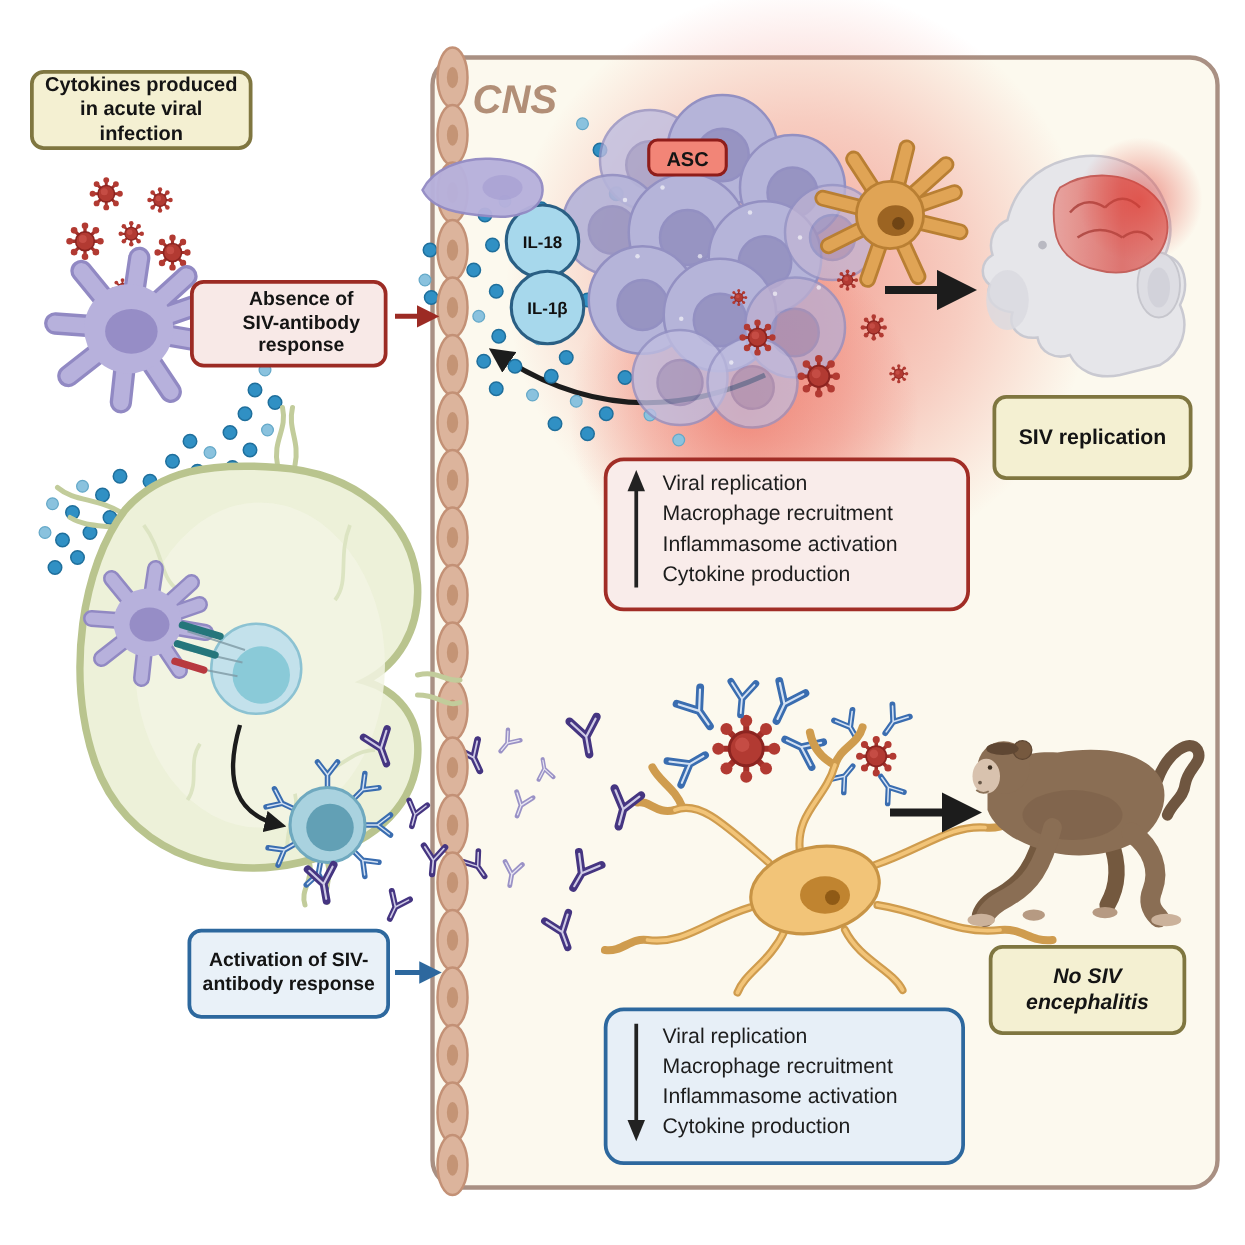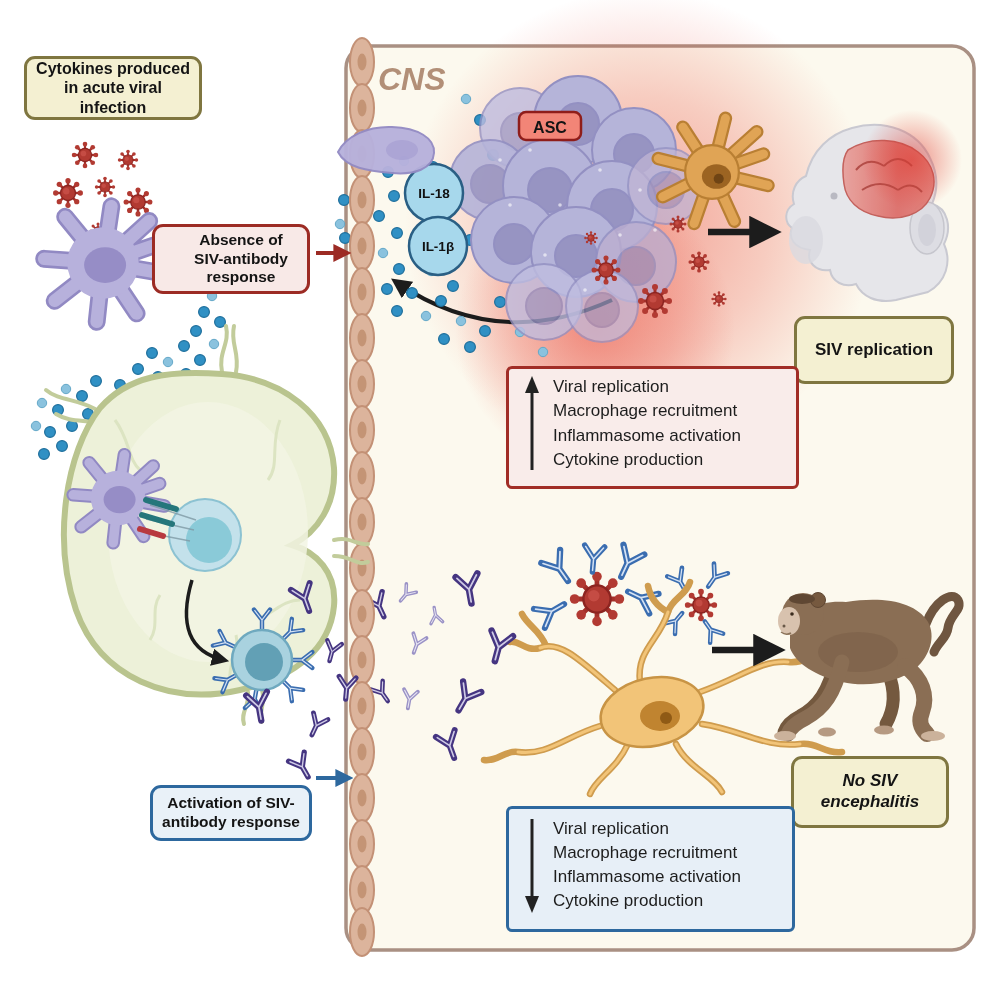--- a/index.html
+++ b/index.html
@@ -4,22 +4,22 @@
 <style>
   html,body{margin:0;padding:0;background:#ffffff;font-family:"Liberation Sans",sans-serif;}
   #stage{position:relative;width:996px;height:996px;background:#ffffff;overflow:hidden;}
   #art{position:absolute;left:0;top:0;z-index:1;}
   .lblbox{position:absolute;display:flex;align-items:center;justify-content:center;text-align:center;
           font-weight:bold;border-radius:11px;padding:4px 8px;box-sizing:border-box;color:#141414;
           z-index:3;line-height:1.22;}
   .yellow{background:#f4f0d2;border:3px solid #7f7640;font-size:16px;}
   .pink{background:#f8e9e7;border:3px solid #9c2b24;font-size:15.5px;}
   .bluebox{background:#e9f1f8;border:3px solid #2d689e;font-size:15.5px;}
-  .fxbox{position:absolute;display:flex;gap:12px;align-items:center;border-radius:6px;
-         padding:8px 10px 16px 14px;box-sizing:border-box;z-index:3;margin-left:23px;}
+  .fxbox{position:absolute;display:flex;gap:12px;align-items:center;border-radius:16px;
+         padding:8px 10px 16px 14px;box-sizing:border-box;z-index:3;}
   .fxred{background:#f9ecea;border:3.5px solid #a12d26;}
   .fxblue{background:#e7eff7;border:3.5px solid #2d689e;}
   .fxlines{font-size:17px;color:#1d1d1d;line-height:1.42;white-space:nowrap;}
 </style>
 </head>
 <body>
 
 <div id="stage">
 
 <svg id="art" width="996" height="996" viewBox="0 0 996 996">
@@ -476,21 +476,21 @@
 </svg>
 
 <div class="lblbox yellow" style="left:24px;top:56px;width:178px;height:64px;">
   <span>Cytokines produced in acute viral infection</span>
 </div>
 
 <div class="lblbox pink" style="left:152px;top:224px;width:158px;height:70px;padding-left:28px;">
   <span>Absence of SIV-antibody response</span>
 </div>
 
-<div class="lblbox bluebox" style="left:150px;top:785px;width:162px;height:56px;">
+<div class="lblbox bluebox" style="left:150px;top:743px;width:162px;height:72px;">
   <span>Activation of SIV-antibody response</span>
 </div>
 
 <div class="lblbox yellow" style="left:794px;top:316px;width:160px;height:68px;font-size:17px;">
   <span>SIV replication</span>
 </div>
 
 <div class="lblbox yellow" style="left:791px;top:756px;width:158px;height:72px;font-size:17px;font-style:italic;">
   <span>No SIV encephalitis</span>
 </div>

